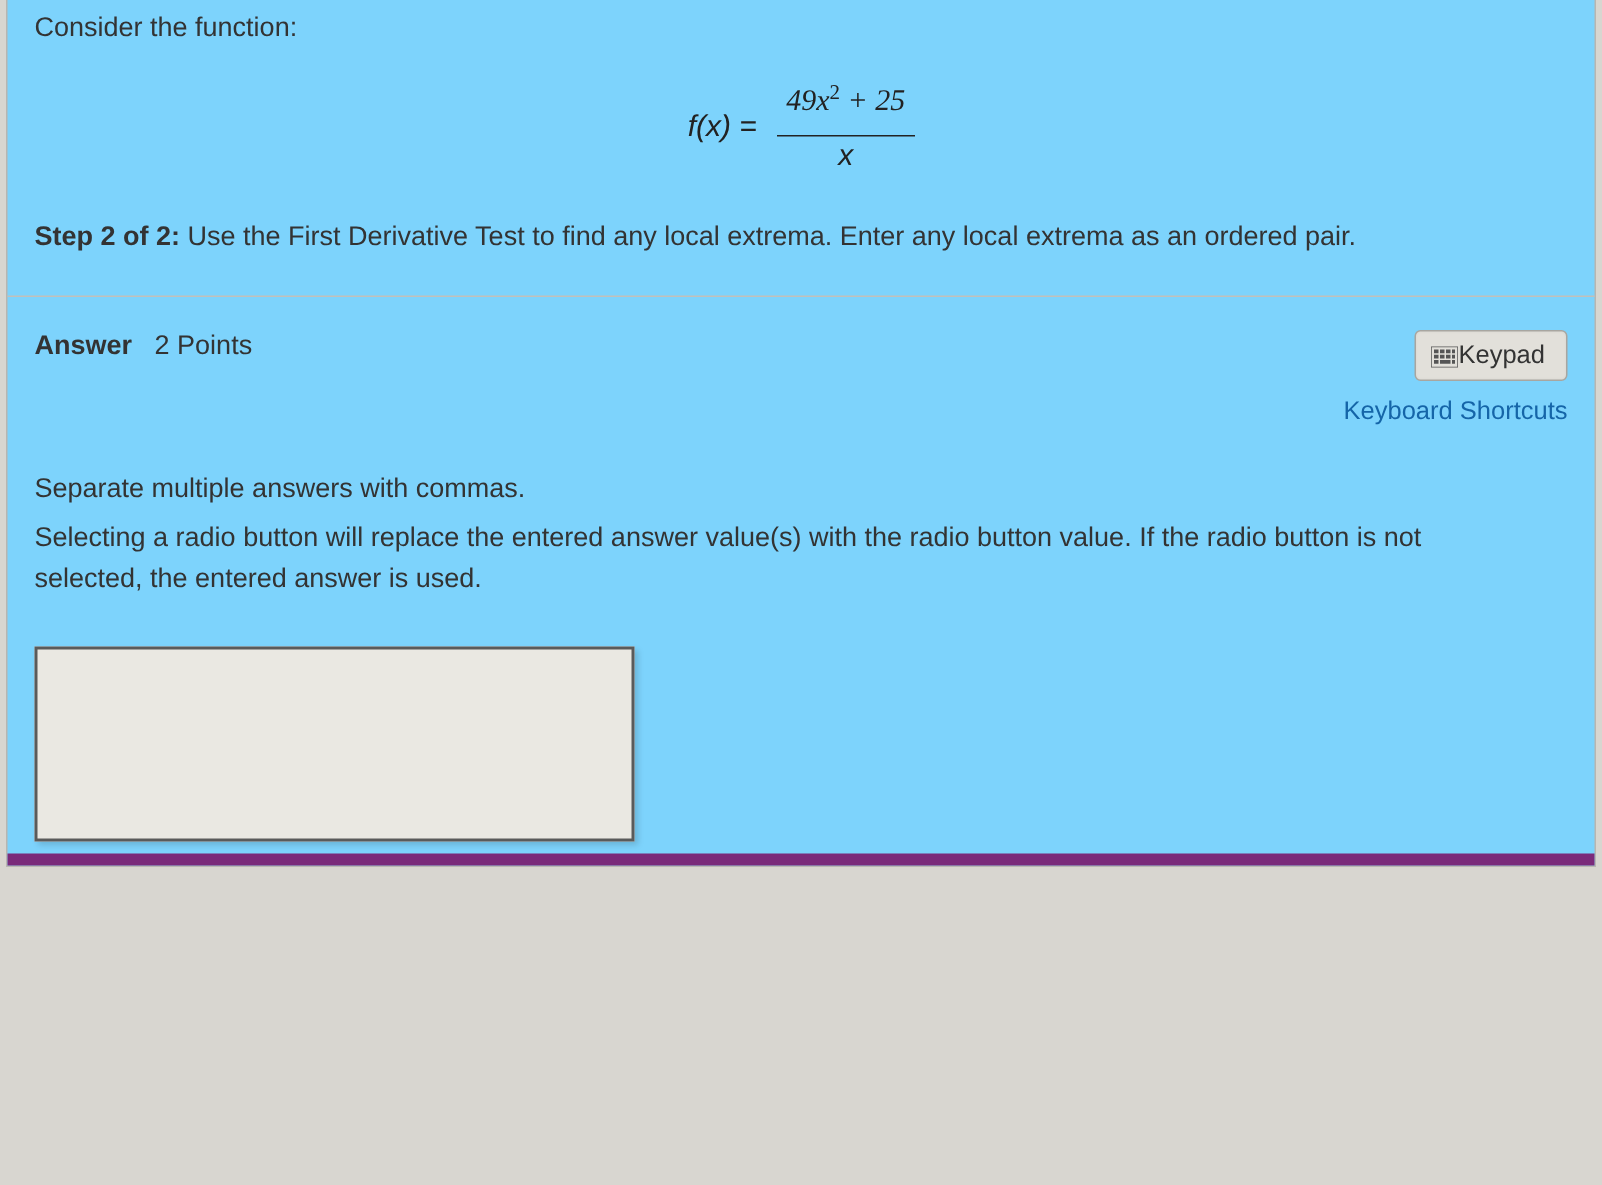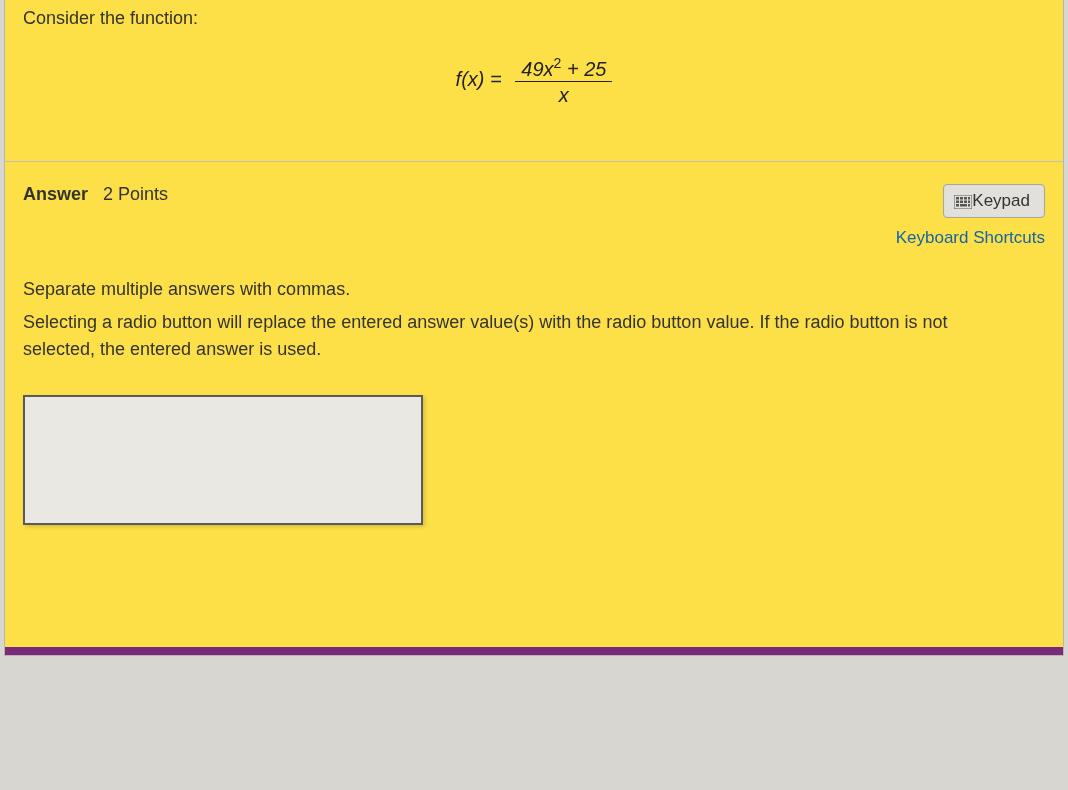--- a/index.html
+++ b/index.html
@@ -5,25 +5,25 @@
   * { box-sizing: border-box; margin: 0; padding: 0; }
   body {
     font-family: -apple-system, BlinkMacSystemFont, "Segoe UI", Arial, sans-serif;
     background: #d8d6d0;
     width: 1068px;
     height: 790px;
     overflow: hidden;
     color: #2a2a2a;
   }
   .page {
-    background: #fde047;
+    background: #7dd3fc;
     border: 1px solid #b8b6b0;
     border-top: none;
     margin: 0 4px;
-    height: 656px;
+    height: 578px;
     position: relative;
   }
   .question-section {
     padding: 8px 18px 26px 18px;
   }
   .prompt-line {
     font-size: 18px;
     color: #333;
     margin-bottom: 26px;
   }
@@ -36,21 +36,22 @@
   }
   .equation .frac {
     display: inline-block;
     vertical-align: middle;
     text-align: center;
     margin-left: 8px;
   }
   .equation .num {
     display: block;
     border-bottom: 1.5px solid #222;
-    padding: 0 6px 0 6px;
+    padding: 0 6px 10px 6px;
+    font-family: Liberation Serif, serif;
   }
   .equation .den {
     display: block;
     padding-top: 2px;
   }
   .equation sup { font-size: 0.7em; font-style: normal;}
   .step-line {
     font-size: 18px;
     color: #333;
     line-height: 1.5;
@@ -176,20 +177,23 @@
     <div class="prompt-line">Consider the function:</div>
 
     <div class="equation">
       <span>f(x) =</span>
       <span class="frac">
         <span class="num"><span>49</span><span>x</span><sup>2</sup><span> + 25</span></span>
         <span class="den">x</span>
       </span>
     </div>
 
+    <div class="step-line">
+      <strong>Step 2 of 2:</strong><span> Use the First Derivative Test to find any local extrema. Enter any local extrema as an ordered pair.</span>
+    </div>
   </div>
 
   <hr class="divider">
 
   <div class="answer-section">
 
     <div class="answer-header-row">
       <div class="answer-label">
         <span class="bold">Answer</span>&nbsp;&nbsp;&nbsp;<span>2 Points</span>
       </div>

